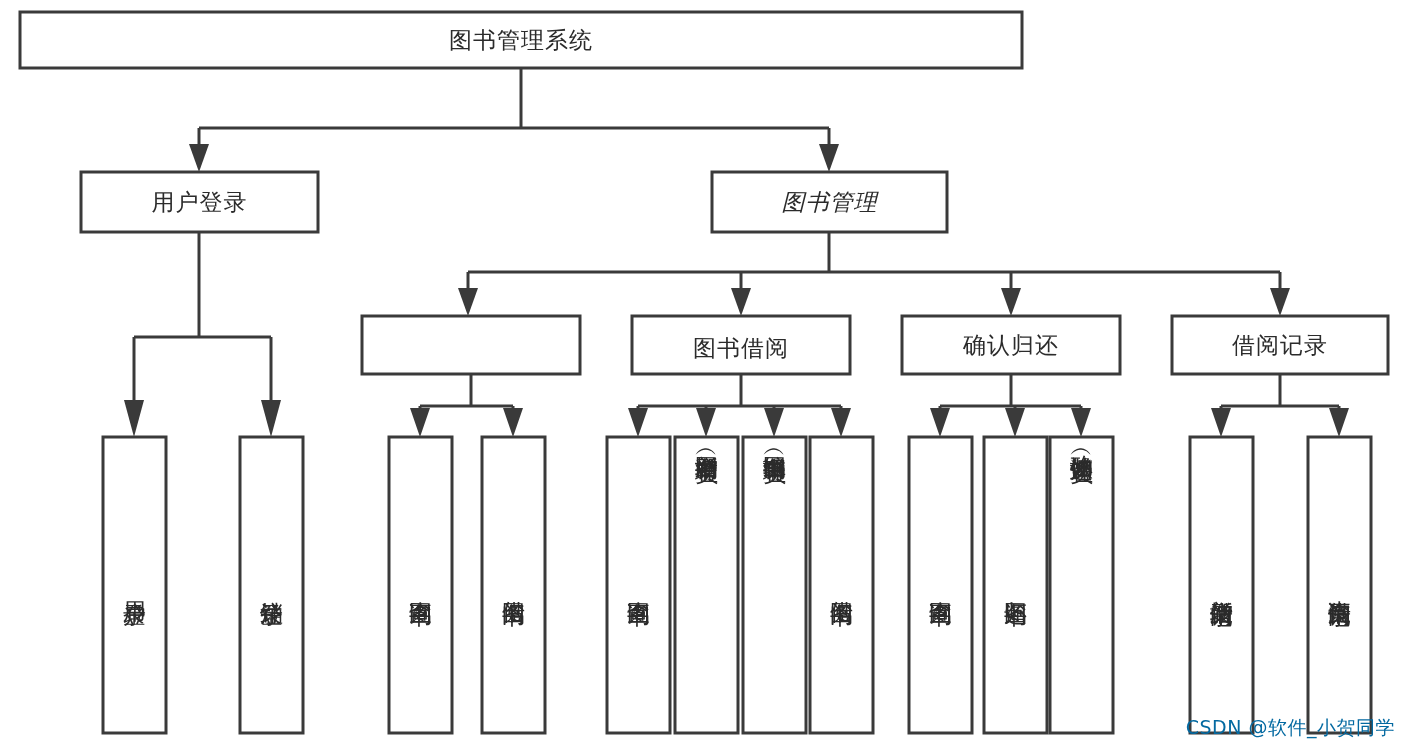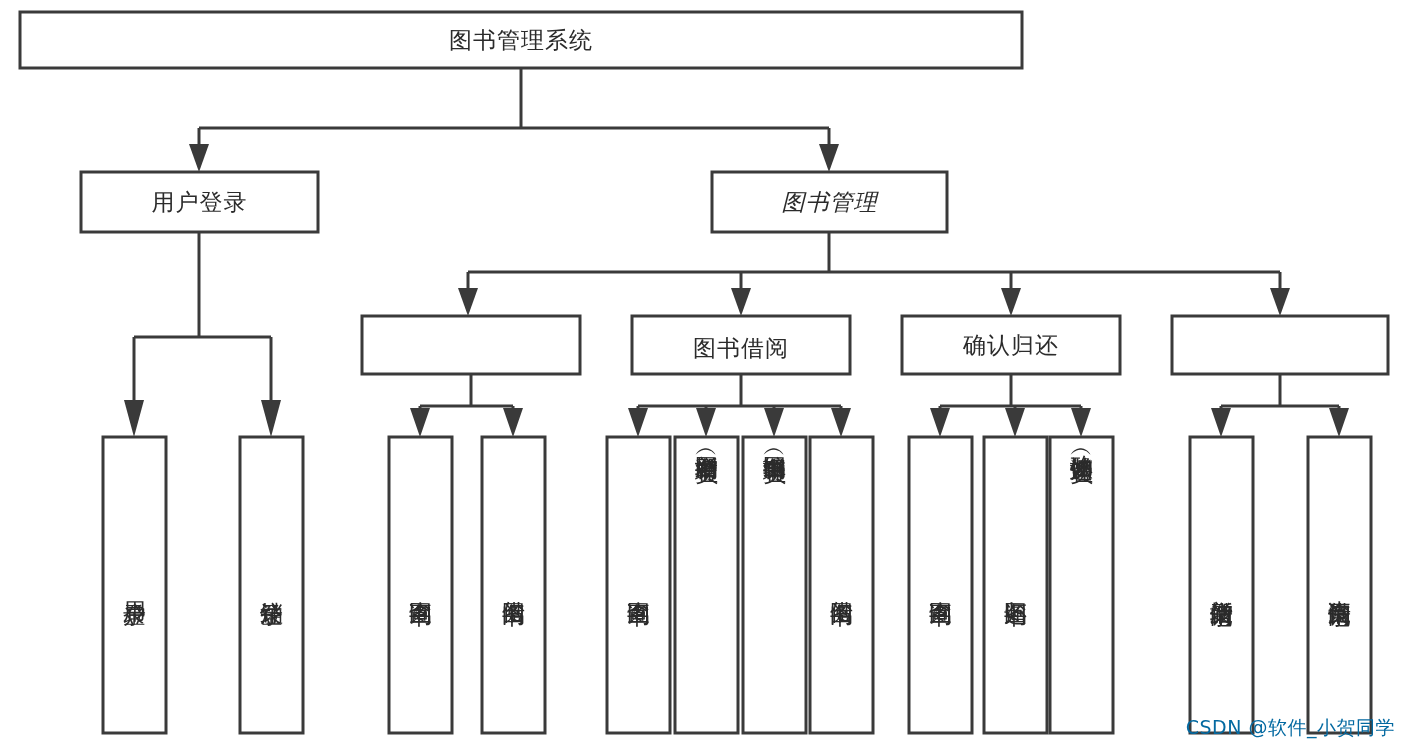--- a/index.html
+++ b/index.html
@@ -206,20 +206,23 @@
   <div class="hlabel-wrap" style="left:712px; top:172px; width:235px; height:60px;font-style:italic;">
     <span class="hlabel-text">图书管理</span>
   </div>
 
   <div class="hlabel-wrap" style="left:632px;  top:316px; width:218px; height:64px;">
     <span class="hlabel-text">图书借阅</span>
   </div>
   <div class="hlabel-wrap" style="left:902px;  top:316px; width:218px; height:58px;">
     <span class="hlabel-text">确认归还</span>
   </div>
+  <div class="hlabel-wrap" style="left:1172px; top:316px; width:216px; height:58px;">
+    <span class="hlabel-text">借阅记录</span>
+  </div>
 
   <div class="vlabel-wrap" style="left:103px;  top:437px; width:63px; height:296px;">
     <span class="vlabel-text">用户登录</span>
   </div>
   <div class="vlabel-wrap" style="left:240px;  top:437px; width:63px; height:296px;">
     <span class="vlabel-text">注销登录</span>
   </div>
   <div class="vlabel-wrap" style="left:389px;  top:437px; width:63px; height:296px;">
     <span class="vlabel-text">查询图书</span>
   </div>

